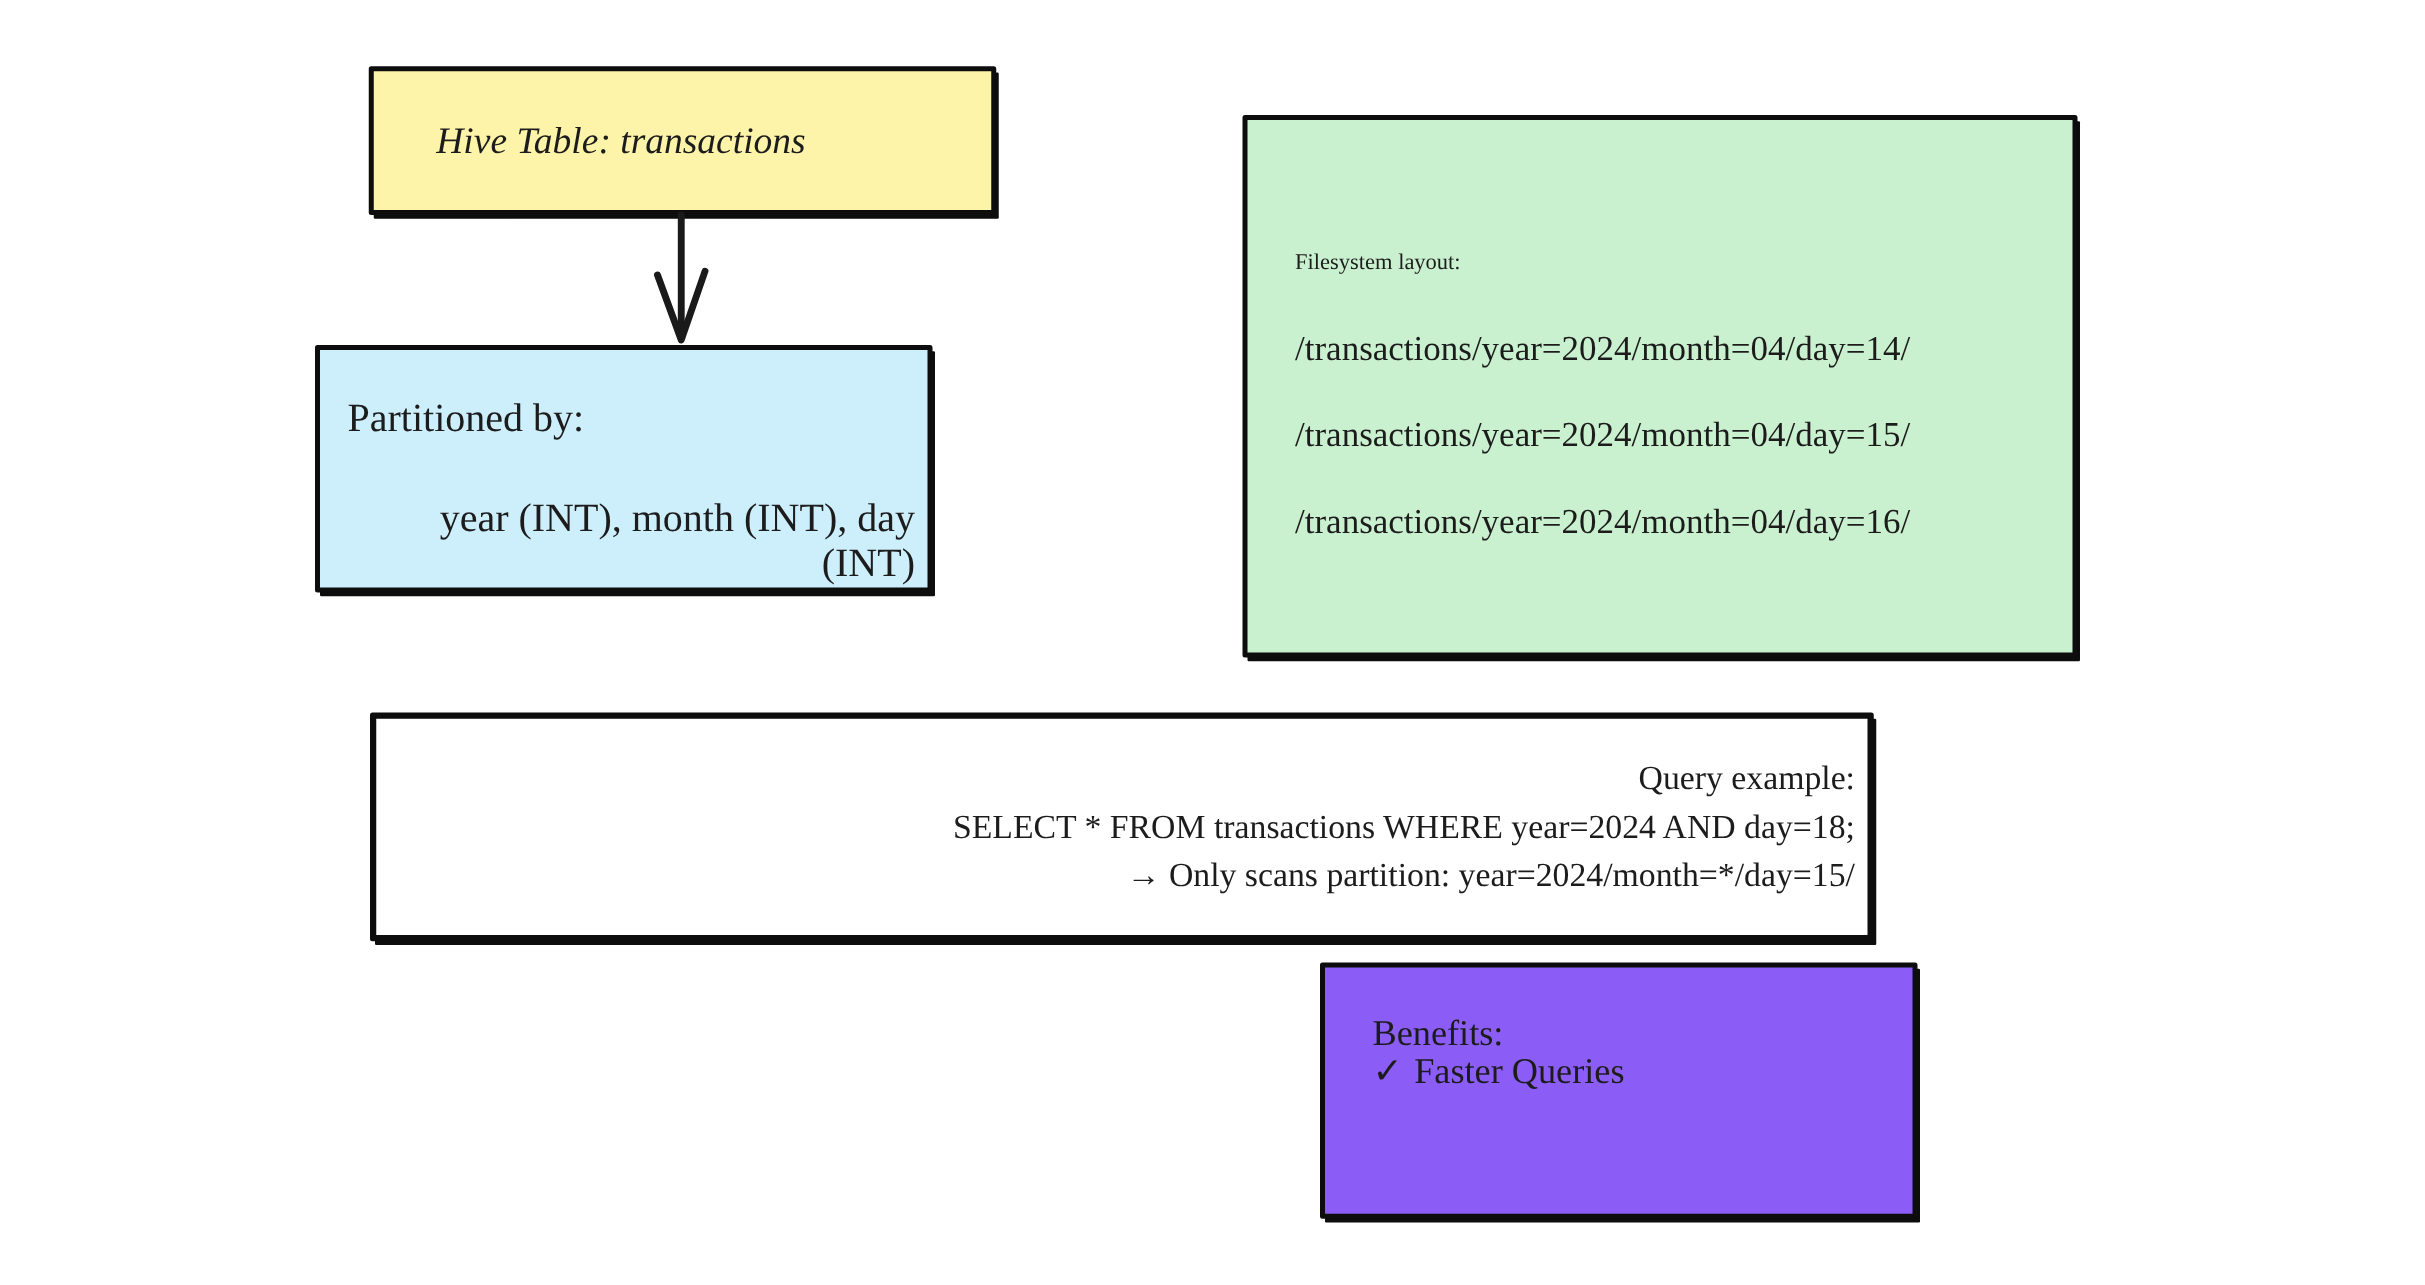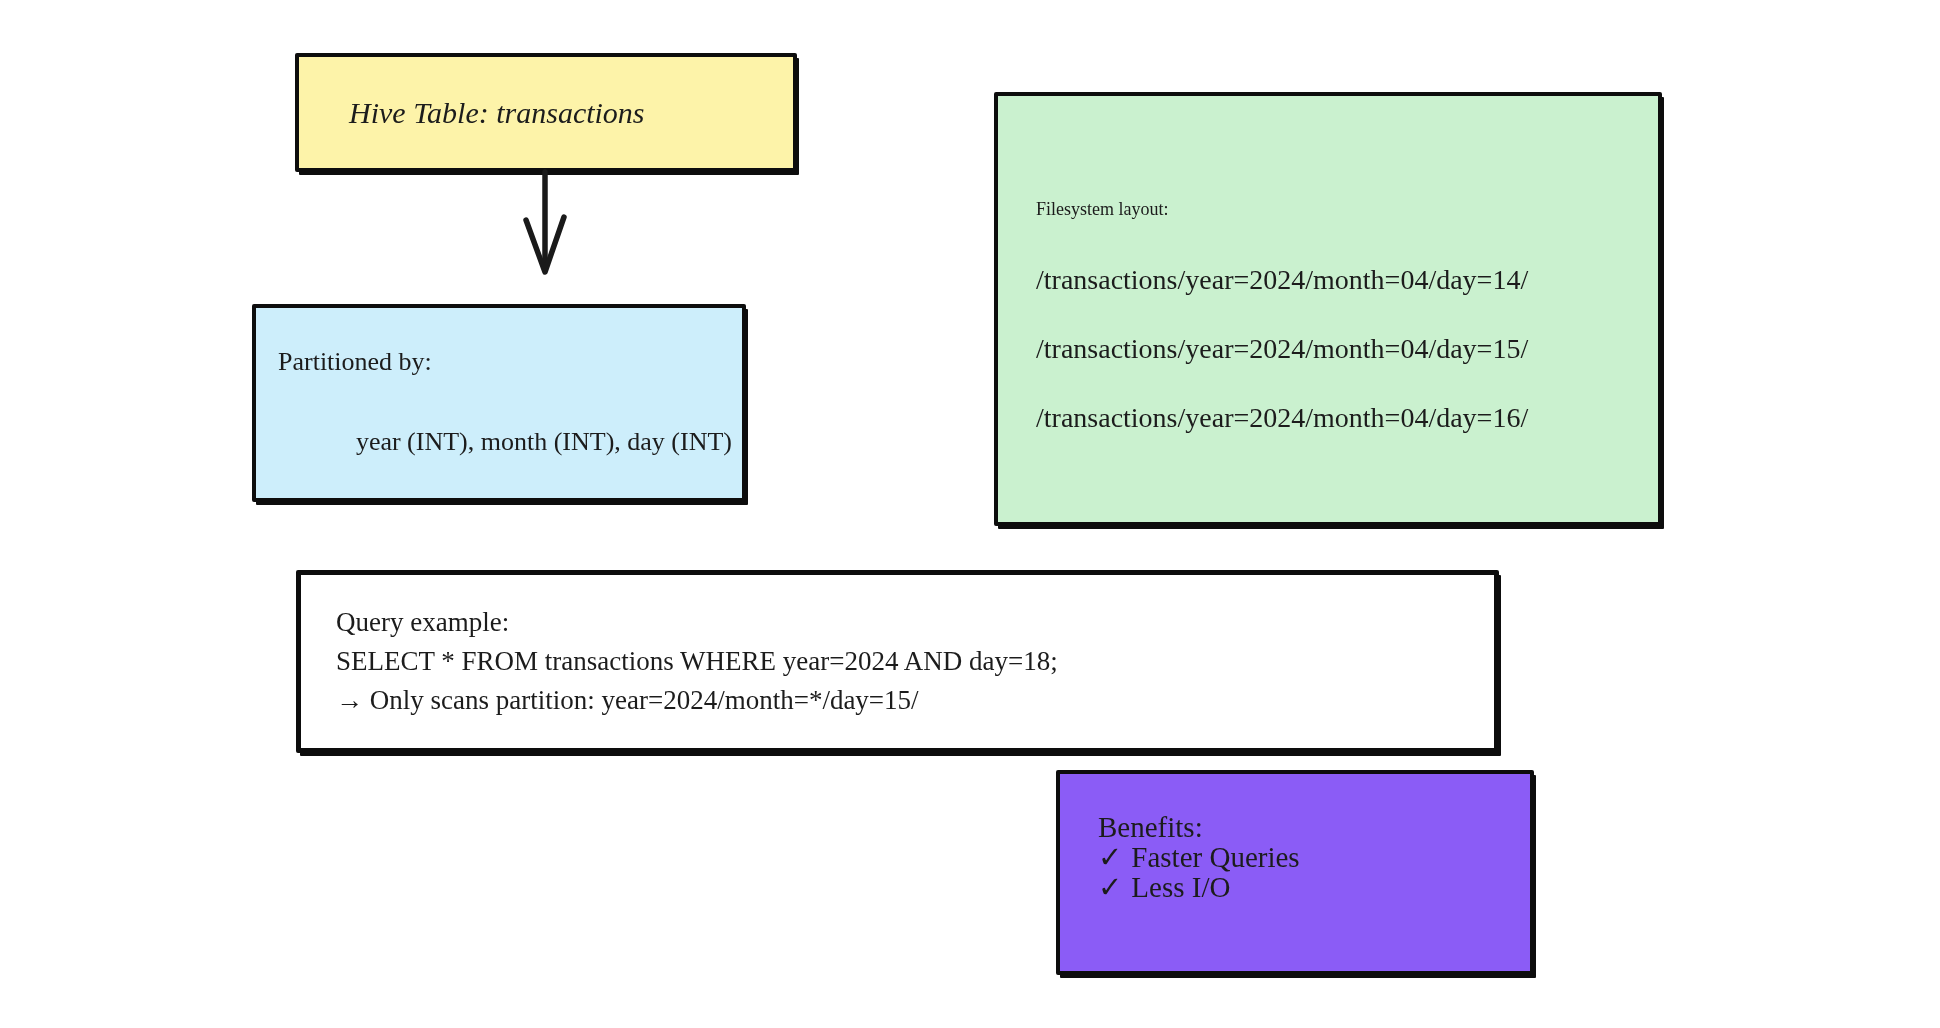--- a/index.html
+++ b/index.html
@@ -24,23 +24,23 @@
     display: flex; align-items: center;
     padding-left: 50px;
     font-size: 30px;
     font-style: italic;
   }
   .arrow-wrap {
     position: absolute; left: 499px; top: 169px;
     width: 92px; height: 112px;
   }
   .partition-box {
-    left: 252px; top: 304px; width: 494px; height: 198px;
+    left: 252px; top: 276px; width: 494px; height: 198px;
     padding: 36px 10px 0 22px;
-    font-size: 26px; line-height: 36px;
+    font-size: 32px; line-height: 36px;
   }
   .partition-box .line2 { margin-top: 44px; text-align: right; }
   .filesystem-box {
     left: 994px; top: 92px; width: 668px; height: 434px;
     padding: 54px 10px 0 38px;
   }
   .filesystem-box .fs-title { font-size: 18px; line-height: 34px; margin-top: 42px; }
   .filesystem-box .fs-path { font-size: 28px; line-height: 30px; margin-top: 39px; }
   .filesystem-box .fs-path:first-of-type { margin-top: 115px; }
   .query-box {
@@ -82,29 +82,26 @@
     <div class="line2">year (INT), month (INT), day (INT)</div>
   </div>
 
   <div class="box filesystem-box" style="background: rgb(202, 241, 207);">
     <div class="fs-title">Filesystem layout:</div>
     <div class="fs-path">/transactions/year=2024/month=04/day=14/</div>
     <div class="fs-path">/transactions/year=2024/month=04/day=15/</div>
     <div class="fs-path">/transactions/year=2024/month=04/day=16/</div>
   </div>
 
-  <div class="box query-box" style="background: rgb(255, 255, 255);">
+  <div class="box query-box" style="background: rgb(255, 255, 255); text-align: right;">
     <div>Query example:</div>
     <div>SELECT * FROM transactions WHERE year=2024 AND day=18;</div>
     <div>→ Only scans partition: year=2024/month=*/day=15/</div>
   </div>
 
   <div class="box benefits-box" style="background: #8b5cf6;">
     <div>Benefits:</div>
     <div class="benefit-item">
       <span class="check">✓</span><span>Faster Queries</span>
     </div>
-    <div class="benefit-item">
-      <span class="check">✓</span><span>Less I/O</span>
-    </div>
   </div>
 
 </div>
 
 </body></html>

